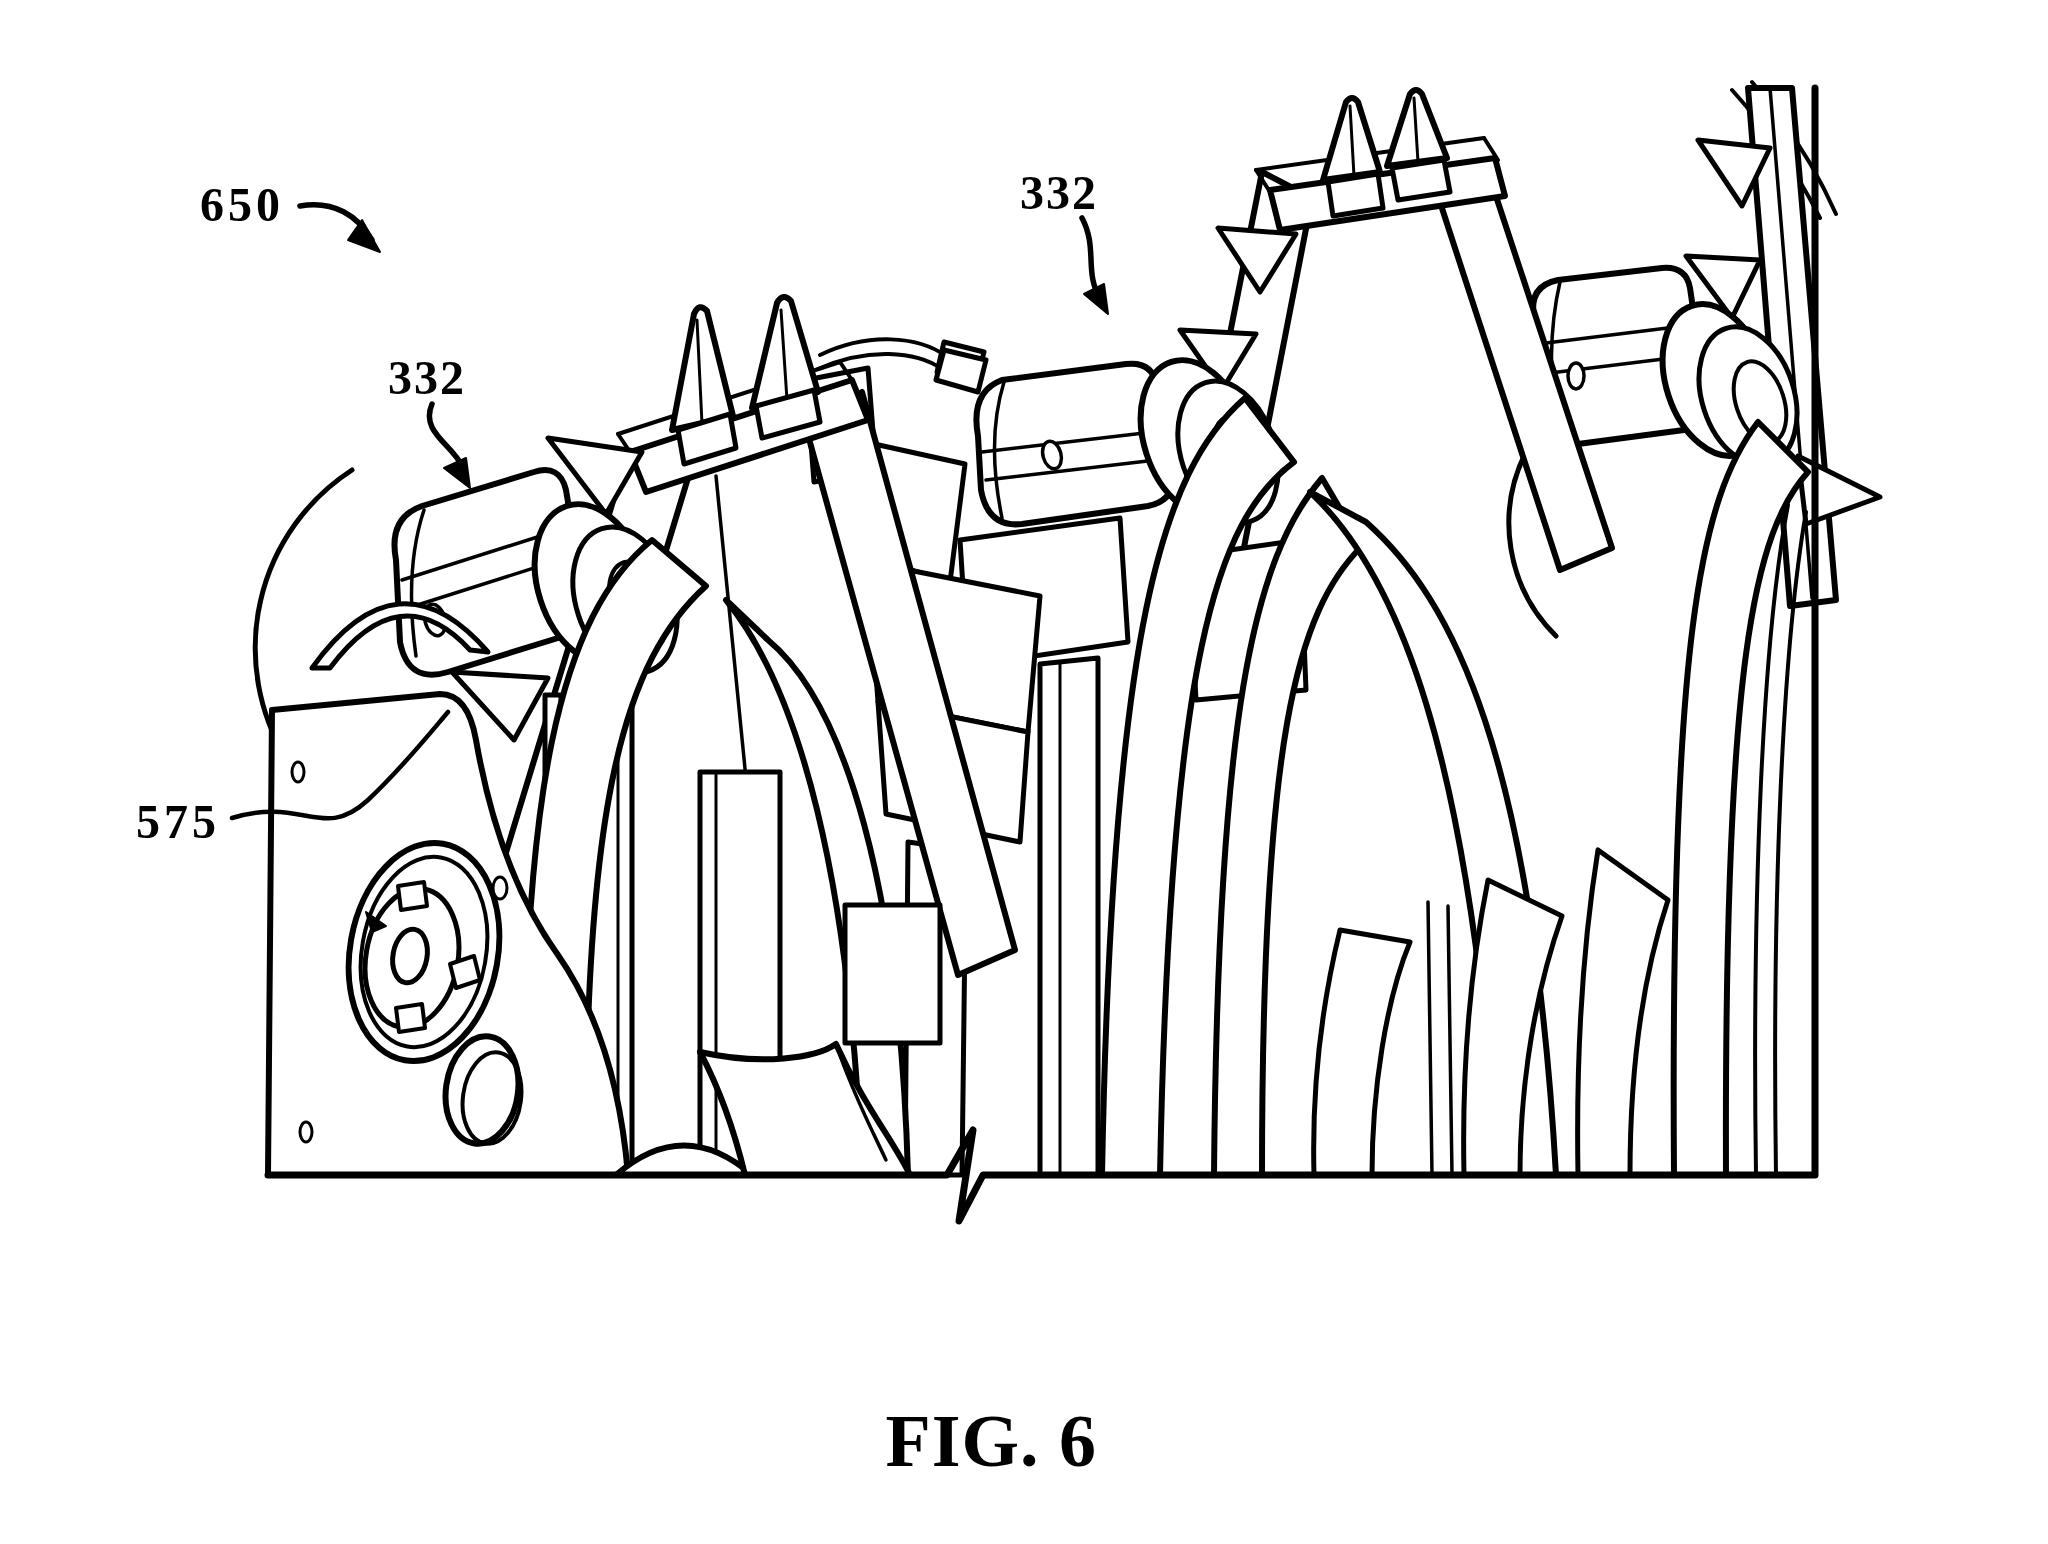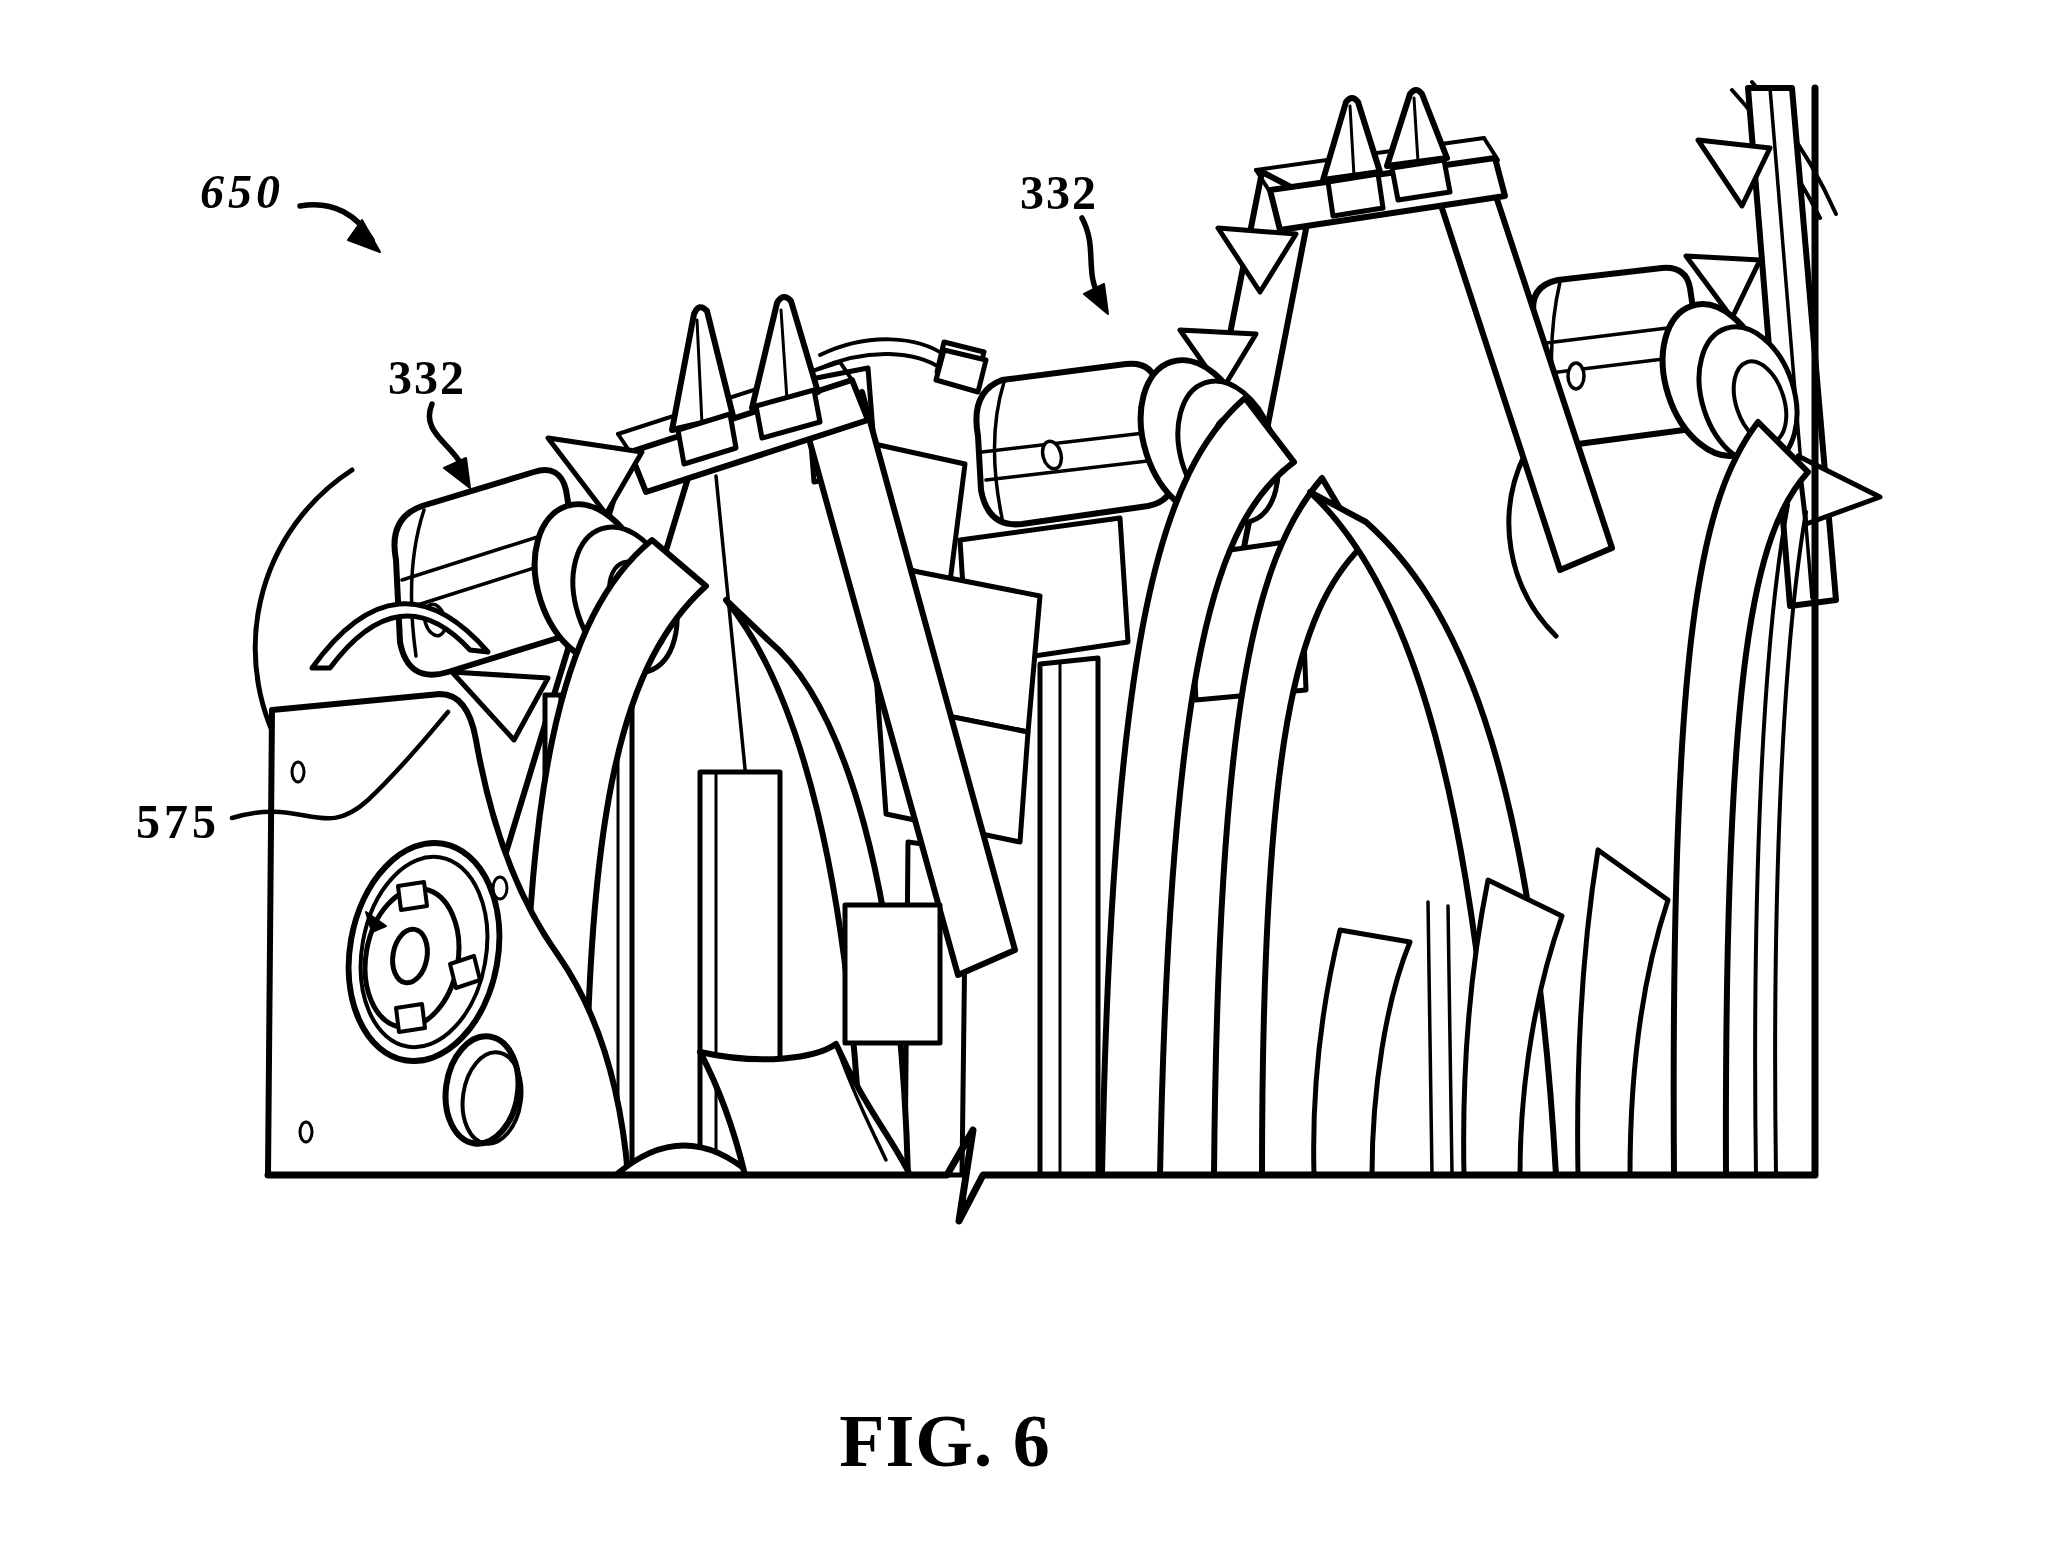--- a/index.html
+++ b/index.html
@@ -15,21 +15,21 @@
   }
   svg.draw .w { fill:var(--paper); }
   svg.draw .k { fill:var(--ink); stroke:var(--ink); }
   .ref-label {
     position:absolute; color:var(--ink); font-weight:bold;
     font-size:48px; line-height:1; letter-spacing:2px; white-space:nowrap;
     user-select:none;
   }
   .fig-caption {
     position:absolute; left:793px; top:1404px; width:304px;
-    text-align:center; color:var(--ink); font-weight:bold;
+    text-align:right; color:var(--ink); font-weight:bold;
     font-size:74px; line-height:1; letter-spacing:1px; white-space:nowrap;
   }
 </style>
 </head>
 <body>
 
 <div class="page">
 
   <svg class="draw" width="2048" height="1544" viewBox="0 0 2048 1544">
 
@@ -170,21 +170,21 @@
       <path d="M300 206 C334 200 358 216 372 240" stroke-width="5.5"></path>
       <path class="k" d="M380 252 L348 240 L362 220 Z" stroke-width="2"></path>
       <path d="M432 404 C420 432 452 444 462 466" stroke-width="5.5"></path>
       <path class="k" d="M470 488 L444 468 L466 458 Z" stroke-width="2"></path>
       <path d="M1082 218 C1098 248 1084 272 1100 298" stroke-width="5.5"></path>
       <path class="k" d="M1108 314 L1084 294 L1104 284 Z" stroke-width="2"></path>
       <path d="M232 818 C304 796 322 842 368 800 C402 768 426 738 448 712" stroke-width="4.5"></path>
     </g>
   </svg>
 
-  <div class="ref-label" style="left:200px; top:168px; letter-spacing:4px;font-style:italic;">650</div>
+  <div class="ref-label" style="left:200px; top:181px; letter-spacing:4px;">650</div>
 
   <div class="ref-label" style="left:388px; top:354px;">332</div>
 
   <div class="ref-label" style="left:1020px; top:169px;">332</div>
 
   <div class="ref-label" style="left:136px; top:798px; letter-spacing:4px;">575</div>
 
   <div class="fig-caption">FIG. 6</div>
 
 </div>

